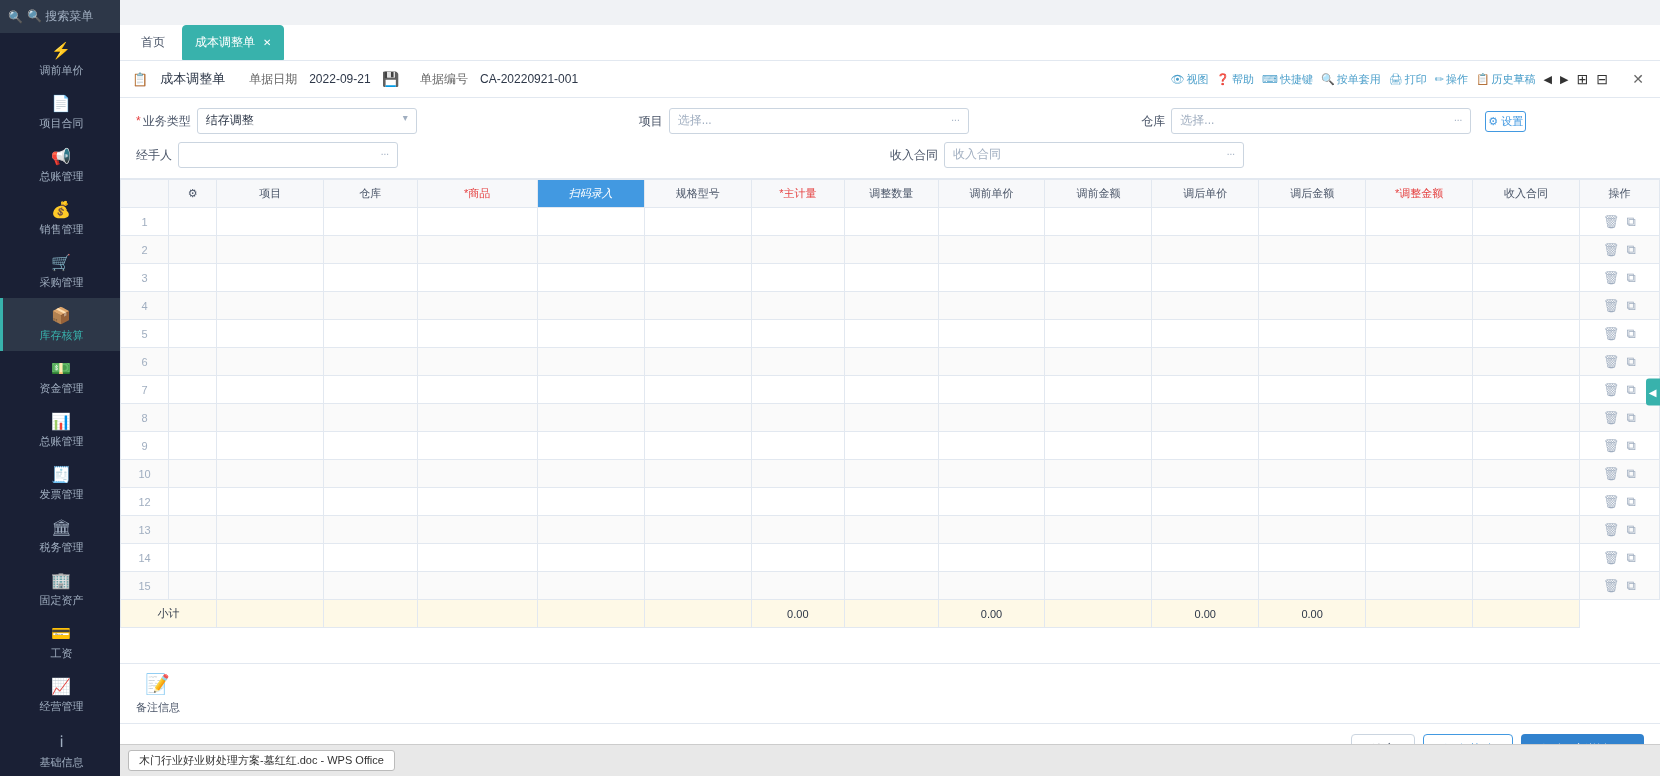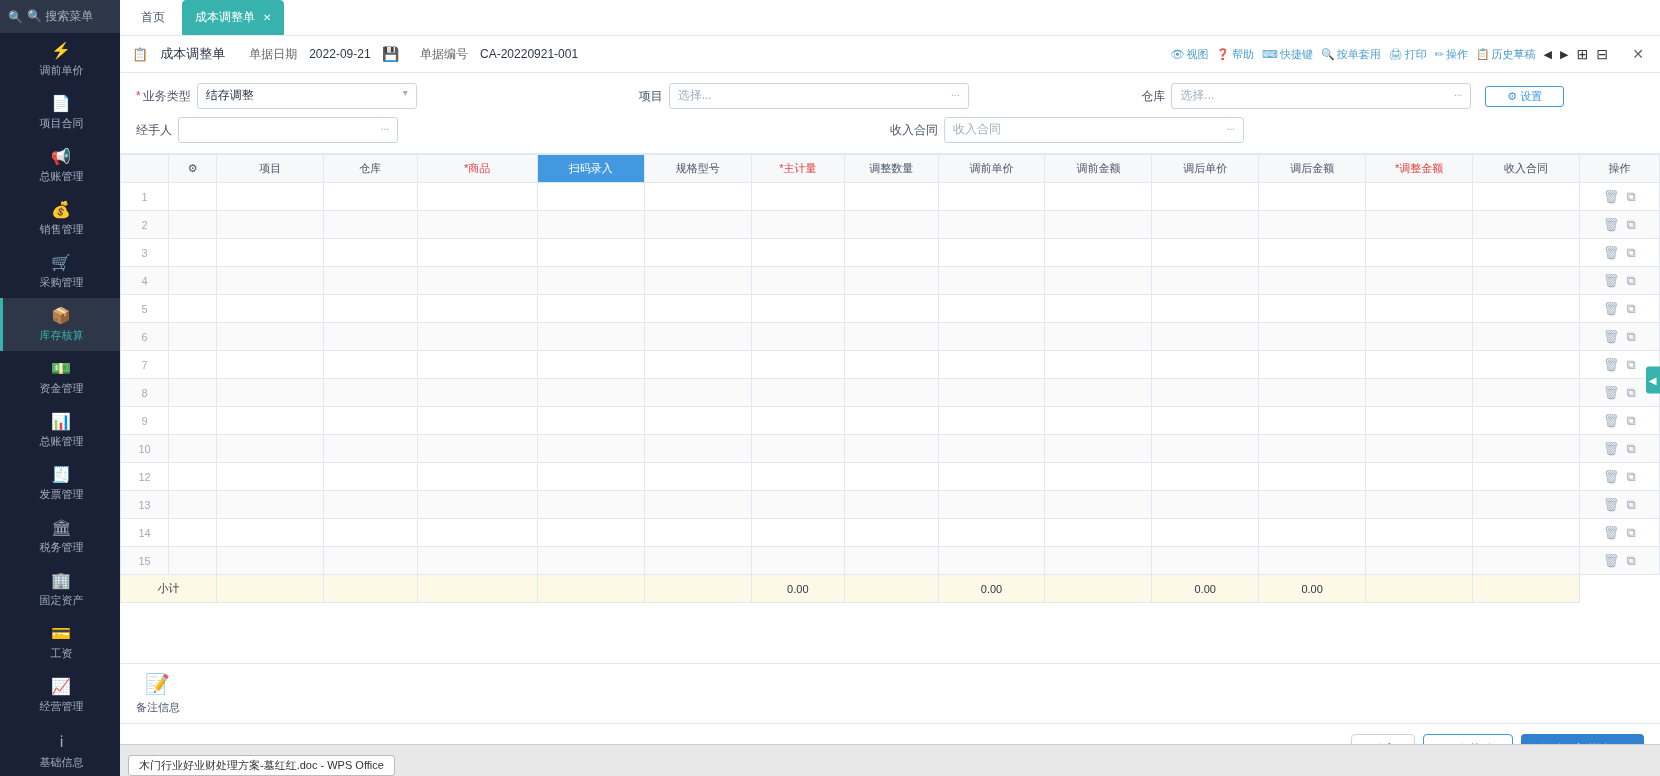--- a/index.html
+++ b/index.html
@@ -51,20 +51,21 @@
     
     .tab-bar {
       display: flex;
       align-items: center;
       background: #fff;
       border-bottom: 1px solid #e2e8f0;
       height: 36px;
       padding: 0 8px;
       gap: 4px;
       flex-shrink: 0;
+      margin-top: 25px;
     }
     .tab {
       padding: 4px 12px;
       border-radius: 4px 4px 0 0;
       cursor: pointer;
       font-size: 12px;
       color: #4a5568;
       display: flex;
       align-items: center;
       gap: 4px;
@@ -193,21 +194,21 @@
     }
     thead th.highlighted {
       background: #4299e1;
       color: #fff;
     }
     .col-num { width: 36px; }
     .col-settings { width: 36px; }
     .col-project { width: 80px; }
     .col-warehouse { width: 70px; }
     .col-product { width: 90px; }
-    .col-scan { width: 80px; }
+    .col-scan { width: 80px; font-style: italic; }
     .col-spec { width: 80px; }
     .col-unit { width: 70px; }
     .col-qty { width: 70px; }
     .col-price-before { width: 80px; }
     .col-amount-before { width: 80px; }
     .col-price-after { width: 80px; }
     .col-amount-after { width: 80px; }
     .col-adjust { width: 80px; }
     .col-income { width: 80px; }
     .col-ops { width: 60px; }
@@ -315,21 +316,21 @@
 
     
     .taskbar {
       position: absolute;
       bottom: 0;
       left: 120px;
       right: 0;
       height: 32px;
       background: #e8e8e8;
       display: flex;
-      align-items: flex-end;
+      align-items: center;
       padding: 0 8px;
       gap: 8px;
       font-size: 11px;
       color: #333;
       border-top: 1px solid #ccc;
     }
     .taskbar-item {
       background: #fff;
       border: 1px solid #bbb;
       padding: 2px 10px;
@@ -463,21 +464,21 @@
             <span>选择...</span>
             <span class="dots">...</span>
           </div>
         </div>
         <div class="field-group">
           <span class="field-label">仓库</span>
           <div class="field-input placeholder" style="max-width:300px;">
             <span>选择...</span>
             <span class="dots">...</span>
           </div>
-          <span style="color:#4299e1;font-size:11px;margin-left:8px;cursor:pointer;border:1px solid #4299e1;padding:2px 21px;border-radius:3px;">⚙ 设置</span>
+          <span style="color:#4299e1;font-size:11px;margin-left:8px;cursor:pointer;border:1px solid #4299e1;padding:2px 2px;border-radius:3px;">⚙ 设置</span>
         </div>
       </div>
       <div class="form-row">
         <div class="field-group">
           <span class="field-label">经手人</span>
           <div class="field-input placeholder" style="max-width:220px;">
             <span></span>
             <span class="dots">...</span>
           </div>
         </div>

